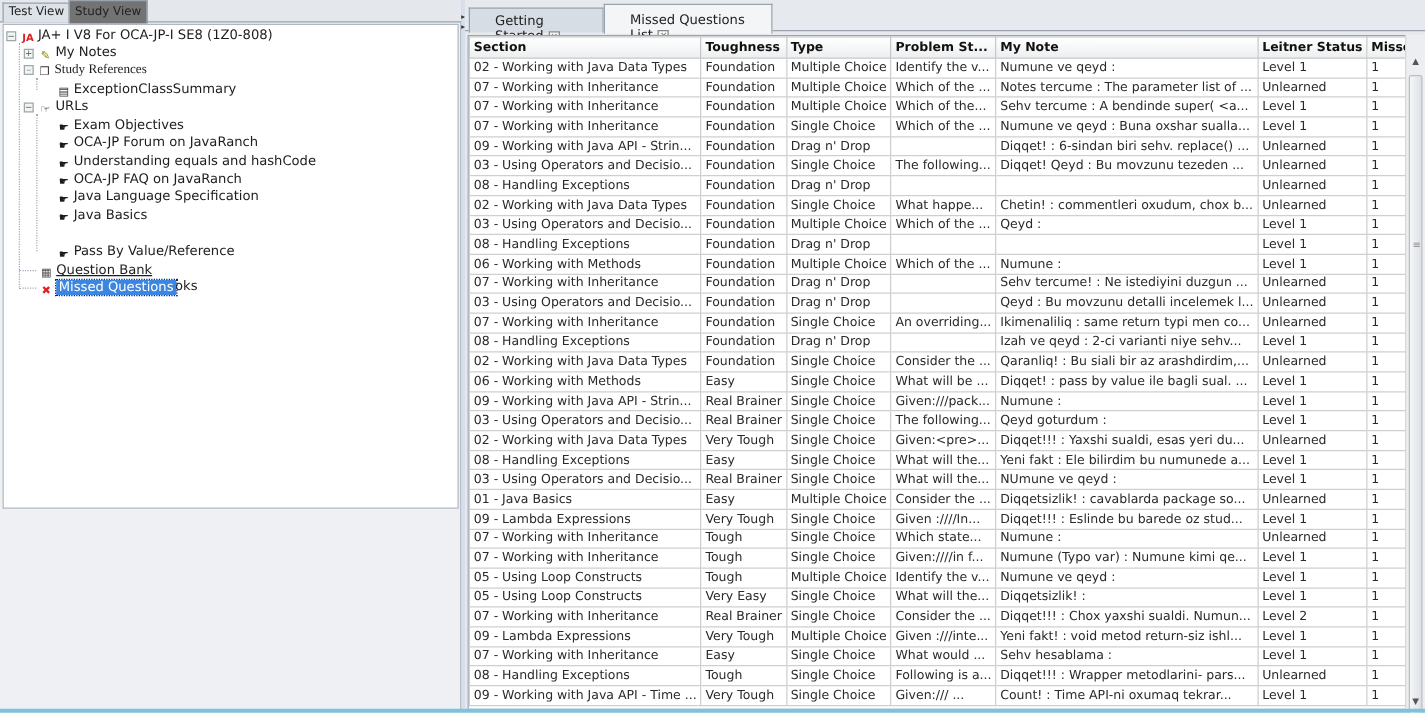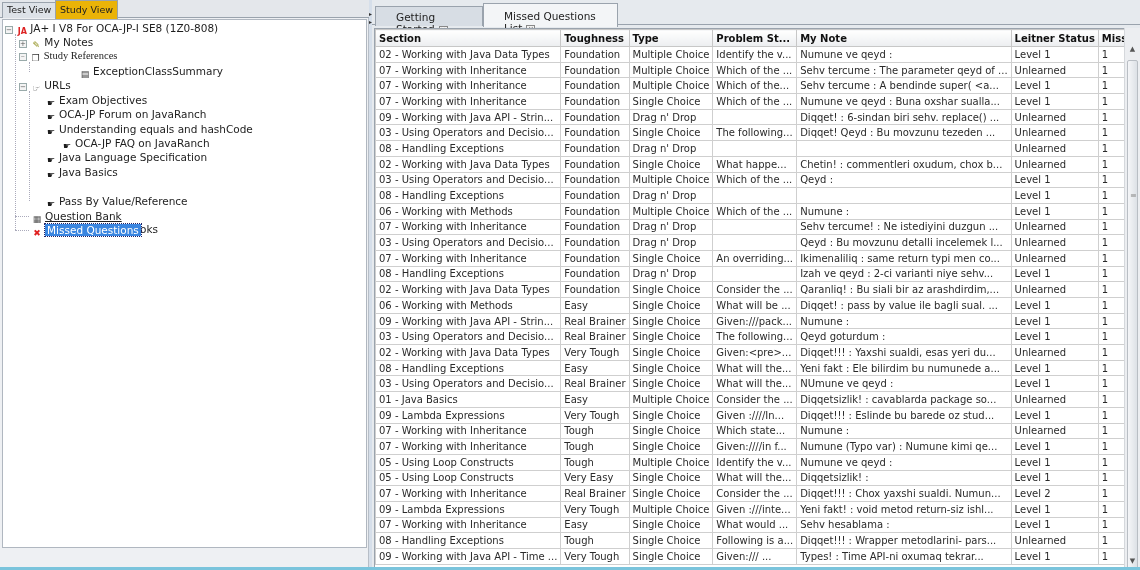--- a/index.html
+++ b/index.html
@@ -2,22 +2,22 @@
 <html><head>
 <meta charset="utf-8">
 <style>
   * { box-sizing: border-box; margin: 0; padding: 0; }
   html, body { width: 1140px; height: 570px; overflow: hidden; background: #c9d6e4; font-family: "DejaVu Sans", sans-serif; font-size: 10px; color: #222; }
   .app { position: absolute; left: 0; top: 0; width: 1140px; height: 570px; background: #d6dfea; }
   
   .left { position: absolute; left: 0; top: 0; width: 369px; height: 568px; background: #eef0f3; border-right: 1px solid #b7bec7; }
   .ltabs { position: absolute; left: 0; top: 0; width: 369px; height: 18px; background: #e4e7eb; border-bottom: 1px solid #9aa3ad; }
   .ltab { position: absolute; top: 2px; height: 16px; padding: 1px 4px; font-size: 9.5px; border: 1px solid #9aa3ad; border-bottom: none; background: #dde2e8; color: #222; }
-  .ltab.active { background: #eab308; top: 0; height: 19px; padding-top: 3px; }
-  .tree { position: absolute; left: 2px; top: 19px; width: 365px; height: 529px; background: #fff; border: 1px solid #b0b7c0; }
+  .ltab.active { background: #737373; top: 0; height: 19px; padding-top: 3px; }
+  .tree { position: absolute; left: 2px; top: 19px; width: 365px; height: 388px; background: #fff; border: 1px solid #b0b7c0; }
   .node { position: absolute; height: 14px; line-height: 14px; font-size: 10.5px; white-space: nowrap; color: #1d1d1d; }
   .expander { position: absolute; width: 8px; height: 8px; border: 1px solid #9aa; background: #f4f4f4; font-size: 7px; line-height: 6px; text-align: center; color: #555; }
   .ticon { display: inline-block; width: 12px; height: 12px; vertical-align: -2px; margin-right: 2px; font-size: 9px; line-height: 12px; text-align: center; }
   .vline { position: absolute; border-left: 1px dotted #aab; }
   .hline { position: absolute; border-top: 1px dotted #aab; height: 0; }
   .sel { background: #3a86e0; color: #fff; padding: 0 2px; outline: 1px dotted #226; }
   
   .right { position: absolute; left: 372px; top: 0; width: 768px; height: 568px; background: #e6eaee; }
   .rtabs { position: absolute; left: 0; top: 3px; width: 768px; height: 22px; border-bottom: 1px solid #9aa3ad; }
   .rtab { position: absolute; top: 3px; height: 20px; padding: 4px 6px 0 20px; font-size: 10.5px; border: 1px solid #9aa3ad; border-bottom: none; background: #d7dde4; color: #222; }
@@ -60,32 +60,32 @@
 
       <div class="node" style="left:16px; top:15px;">
         <span class="expander" style="position:relative; display:inline-block;">+</span>
         <span class="ticon" style="color:#8a8a10;">✎</span><span>My Notes</span>
       </div>
 
       <div class="node" style="left:16px; top:29px;font-family:Liberation Serif, serif;">
         <span class="expander" style="position:relative; display:inline-block;">−</span>
         <span class="ticon" style="color:#333;">❐</span><span>Study References</span>
       </div>
-      <div class="node" style="left:42px; top:44px;margin-left:34px;">
+      <div class="node" style="left:42px; top:44px;">
         <span class="ticon" style="color:#333;">▤</span><span>ExceptionClassSummary</span>
       </div>
 
       <div class="node" style="left:16px; top:58px;">
         <span class="expander" style="position:relative; display:inline-block;">−</span>
         <span class="ticon" style="color:#333;">☞</span><span>URLs</span>
       </div>
       <div class="node" style="left:42px; top:73px;"><span class="ticon">☛</span><span>Exam Objectives</span></div>
       <div class="node" style="left:42px; top:87px;"><span class="ticon">☛</span><span>OCA-JP Forum on JavaRanch</span></div>
       <div class="node" style="left:42px; top:102px;"><span class="ticon">☛</span><span>Understanding equals and hashCode</span></div>
-      <div class="node" style="left:42px; top:116px;margin-left:16px;"><span class="ticon">☛</span><span>OCA-JP FAQ on JavaRanch</span></div>
+      <div class="node" style="left:42px; top:116px;"><span class="ticon">☛</span><span>OCA-JP FAQ on JavaRanch</span></div>
       <div class="node" style="left:42px; top:130px;"><span class="ticon">☛</span><span>Java Language Specification</span></div>
       <div class="node" style="left:42px; top:145px;"><span class="ticon">☛</span><span>Java Basics</span></div>
       <div class="node" style="left:42px; top:159px;margin-top:43px;"><span class="ticon">☛</span><span>Certification Books</span></div>
       <div class="node" style="left:42px; top:174px;"><span class="ticon">☛</span><span>Pass By Value/Reference</span></div>
 
       <div class="node" style="left:28px; top:189px;text-decoration:underline;">
         <span class="ticon" style="color:#555;">▦</span><span>Question Bank</span>
       </div>
 
       <div class="node" style="left:28px; top:203px;">
@@ -137,21 +137,21 @@
               <td>Identify the v...</td>
               <td>Numune ve qeyd :</td>
               <td>Level 1</td>
               <td>1</td>
             </tr>
             <tr>
               <td>07 - Working with Inheritance</td>
               <td>Foundation</td>
               <td>Multiple Choice</td>
               <td>Which of the ...</td>
-              <td>Sehv tercume : The parameter qeyd of ...</td>
+              <td>Notes tercume : The parameter list of ...</td>
               <td>Unlearned</td>
               <td>1</td>
             </tr>
             <tr>
               <td>07 - Working with Inheritance</td>
               <td>Foundation</td>
               <td>Multiple Choice</td>
               <td>Which of the...</td>
               <td>Sehv tercume : A bendinde super( &lt;a...</td>
               <td>Level 1</td>
@@ -416,21 +416,21 @@
               <td>Following is a...</td>
               <td>Diqqet!!! : Wrapper metodlarini- pars...</td>
               <td>Unlearned</td>
               <td>1</td>
             </tr>
             <tr>
               <td>09 - Working with Java API - Time ...</td>
               <td>Very Tough</td>
               <td>Single Choice</td>
               <td>Given:///      ...</td>
-              <td>Types! : Time API-ni oxumaq tekrar...</td>
+              <td>Count! : Time API-ni oxumaq tekrar...</td>
               <td>Level 1</td>
               <td>1</td>
             </tr>
           </tbody>
       </table>
     </div>
 
     <div class="scrollbar">
       <div class="sb-arrow" style="top:14px;">▲</div>
       <div class="sb-thumb">

